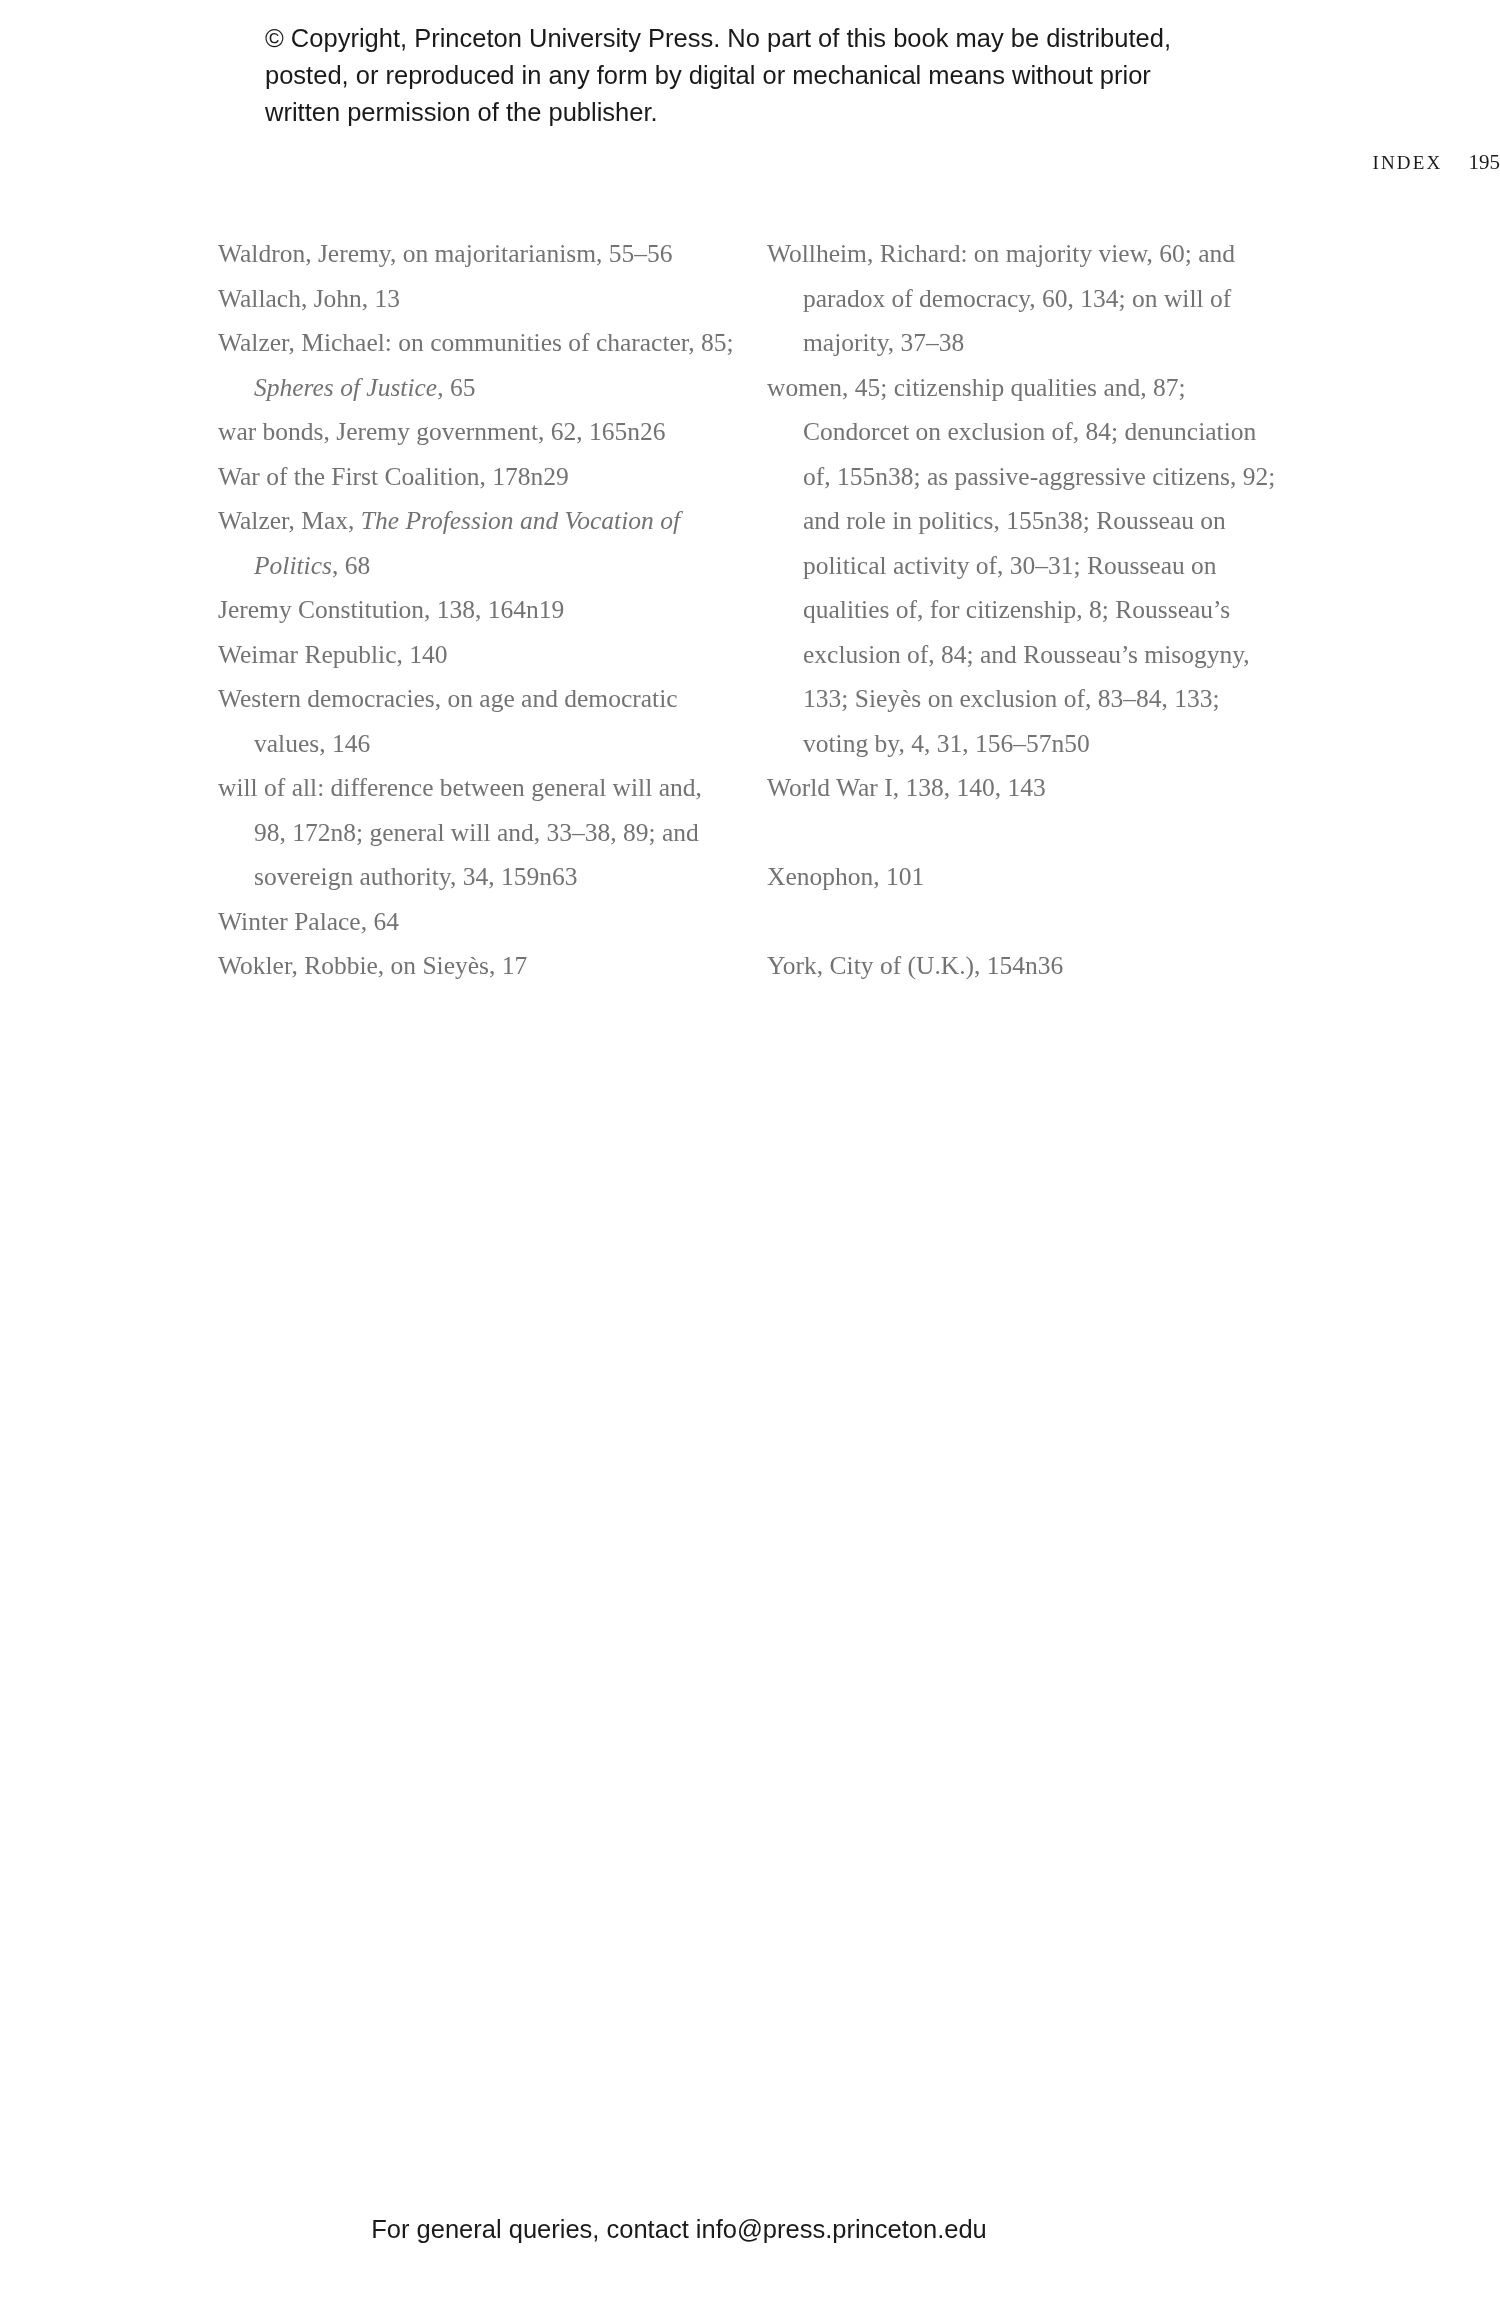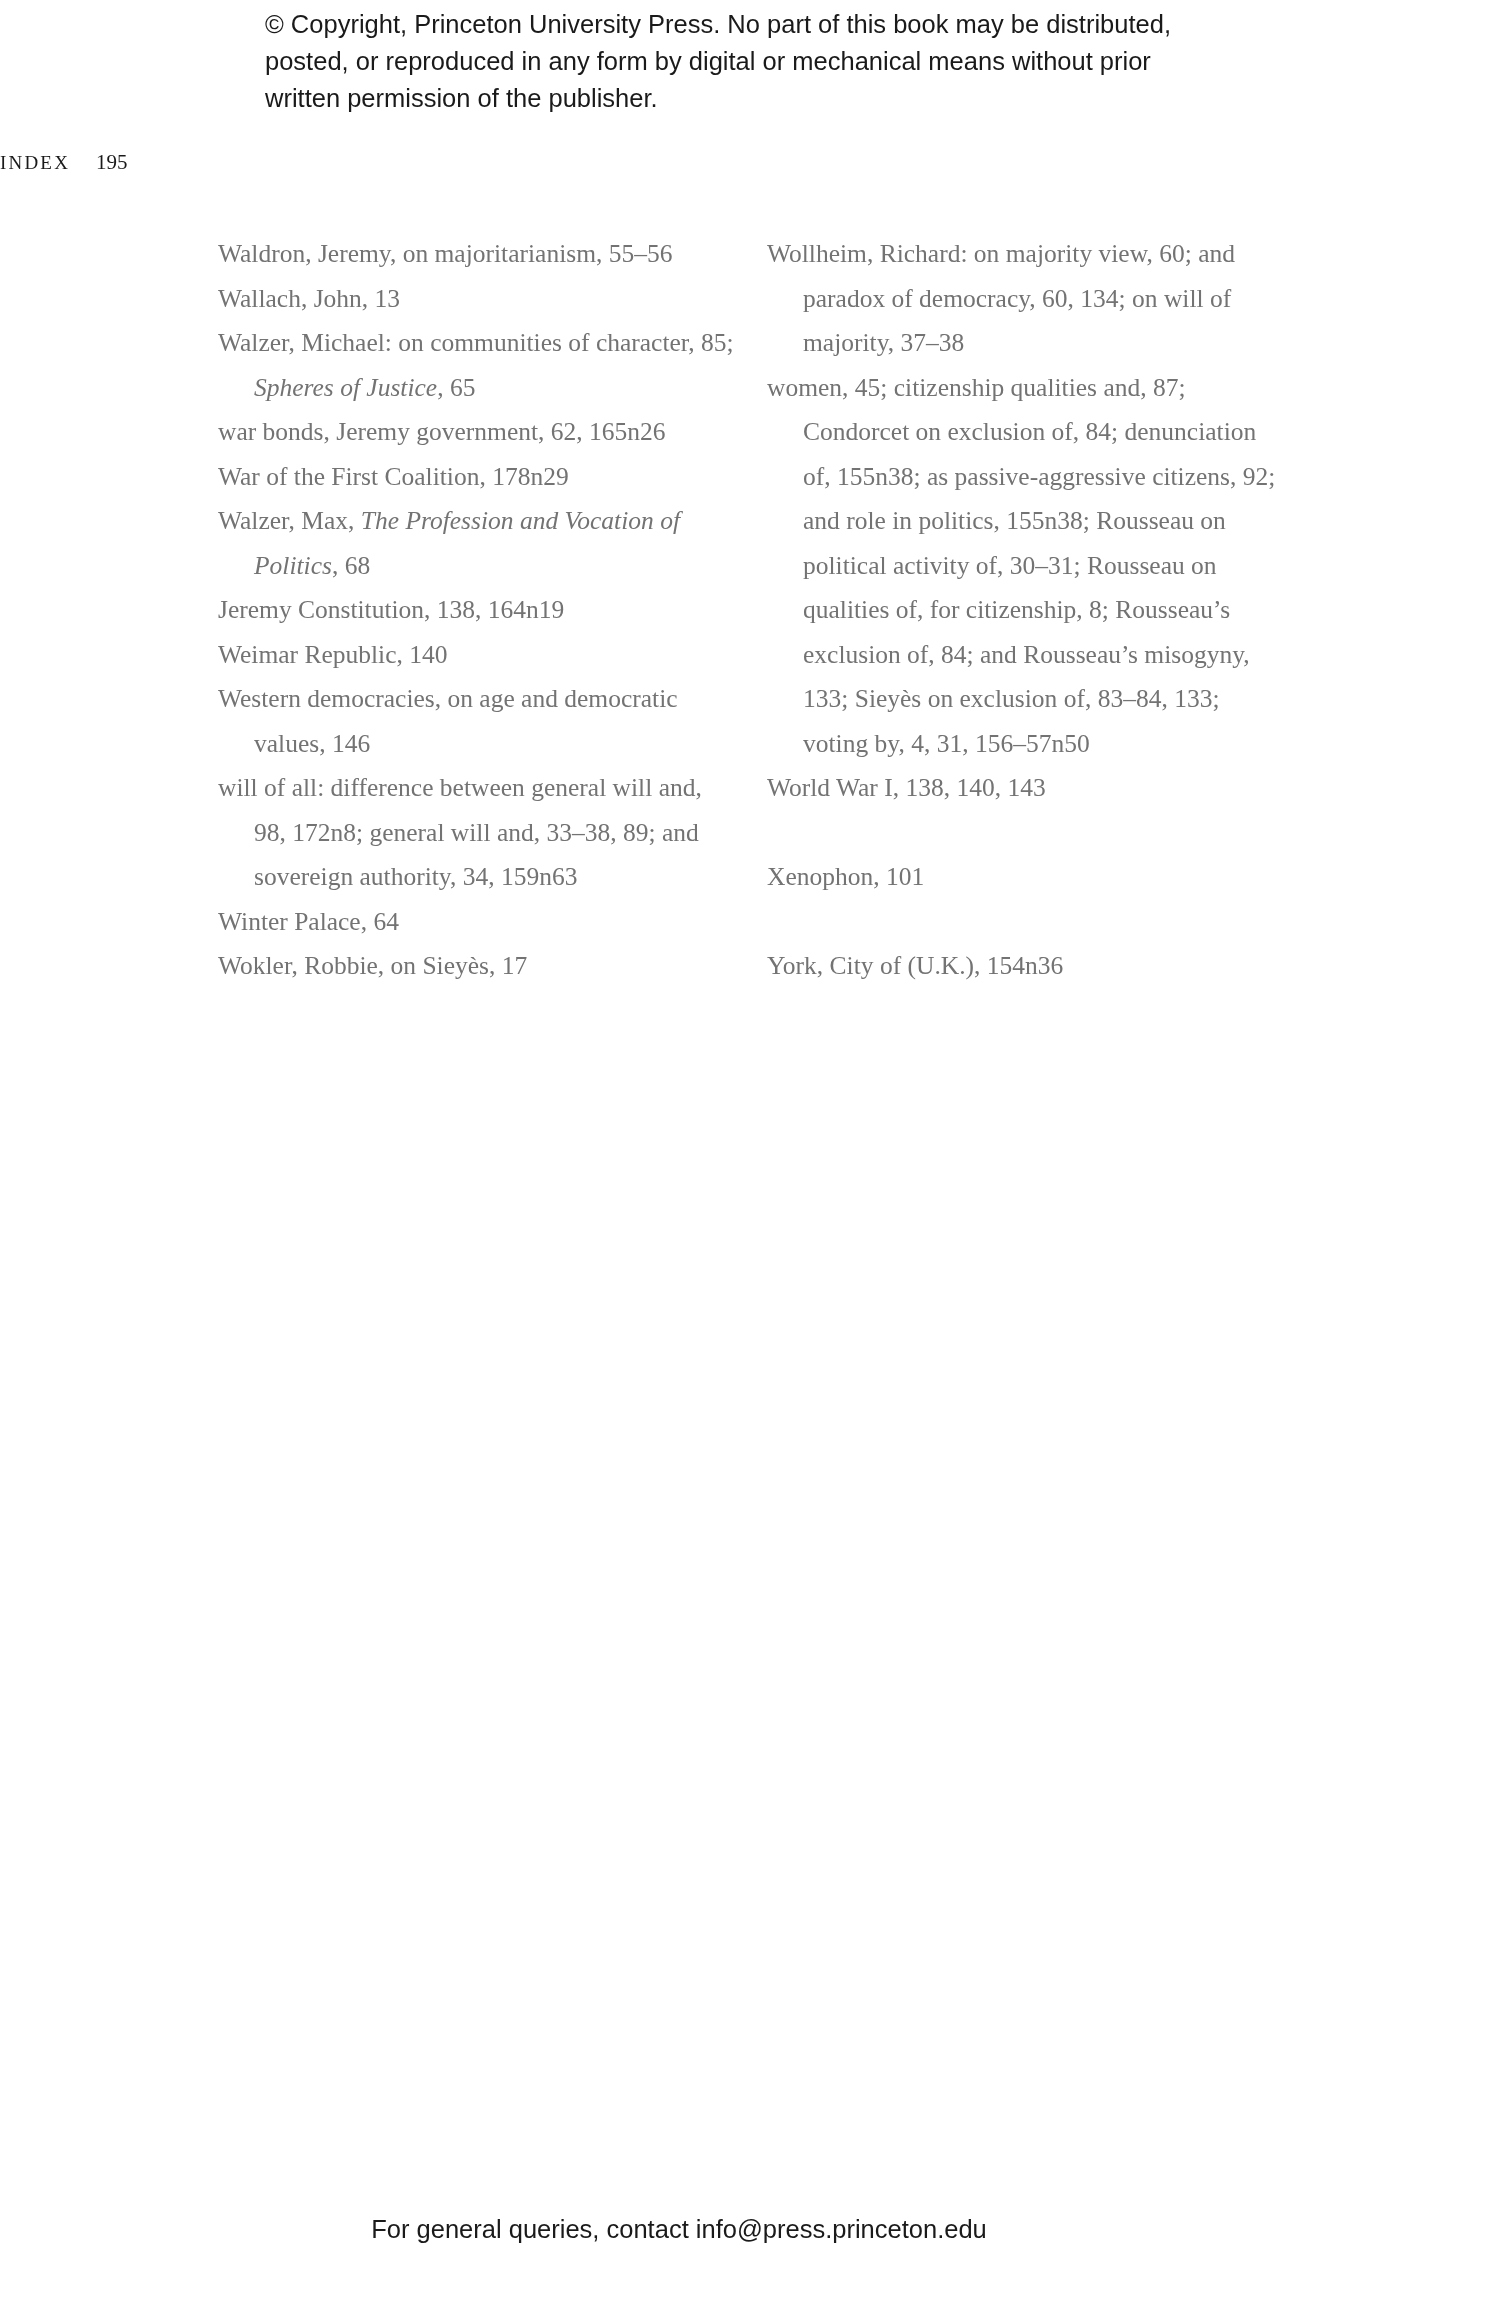--- a/index.html
+++ b/index.html
@@ -16,34 +16,34 @@
   }
   .page {
     position: absolute;
     left: 0; top: 0;
     width: 1500px;
     height: 2318px;
   }
   .copyright-notice {
     position: absolute;
     left: 265px;
-    top: 6px;
+    top: 20px;
     width: 950px;
     font-family: "Liberation Sans", sans-serif;
     font-size: 25.5px;
     line-height: 37px;
     color: #1a1a1a;
     text-align: left;
   }
   .running-head {
     position: absolute;
     left: 0;
     top: 150px;
     width: 1500px;
-    text-align: left;
+    text-align: right;
     font-family: "Liberation Serif", serif;
     font-size: 19px;
     letter-spacing: 2.2px;
     color: #1a1a1a;
   }
   .running-head .folio {
     letter-spacing: 0;
     margin-left: 26px;
     font-size: 21px;
   }

